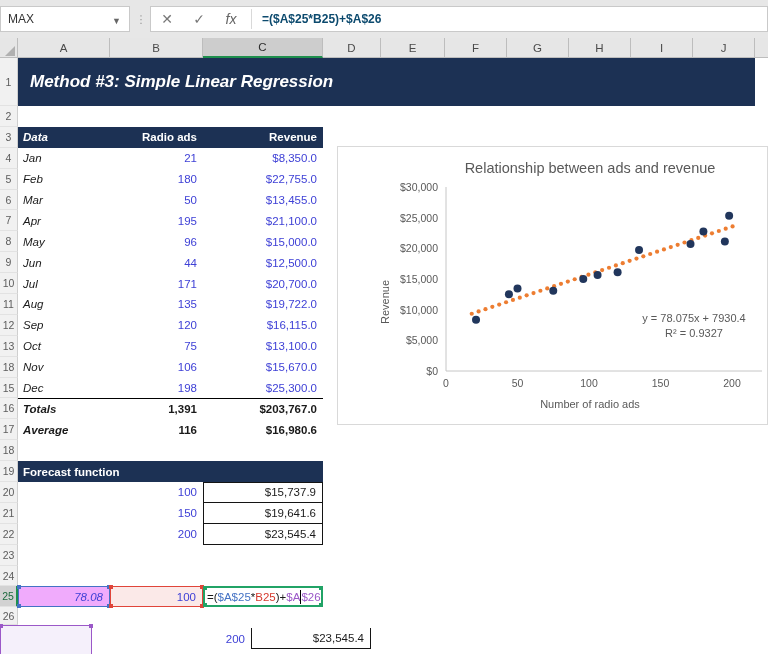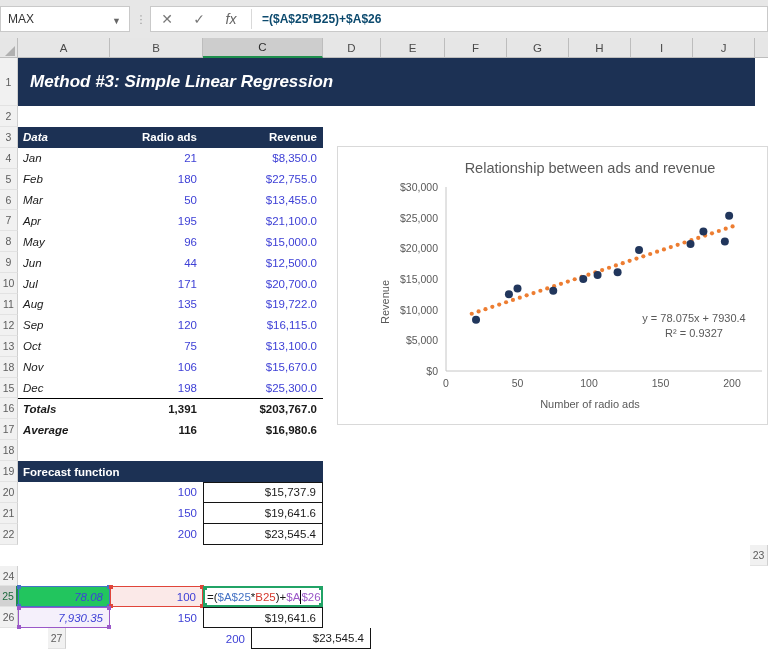--- a/index.html
+++ b/index.html
@@ -221,47 +221,47 @@
       <div class="c ca"></div>
       <div class="c cb right v">150</div>
       <div class="c cc right boxed noTop">$19,641.6</div>
     </div>
     <div class="r" style="height: 20.9px;">
       <div class="gut">22</div>
       <div class="c ca"></div>
       <div class="c cb right v">200</div>
       <div class="c cc right boxed noTop">$23,545.4</div>
     </div>
-    <div class="r" style="height: 20.9px; justify-content: flex-end;">
+    <div class="r" style="height: 20.9px;">
       <div class="gut">23</div>
     </div>
     <div class="r" style="height: 20.9px;">
       <div class="gut">24</div>
     </div>
     <div class="r" style="height: 20.9px;">
       <div class="gut active">25</div>
-      <div class="c ca right v ref" style="border-color: rgb(68, 114, 196); background: #22c55e;">78.08<div class="hdl tl" style="background: rgb(68, 114, 196);"></div><div class="hdl tr" style="background: rgb(68, 114, 196);"></div><div class="hdl bl" style="background: rgb(68, 114, 196);"></div><div class="hdl br" style="background: rgb(68, 114, 196);"></div></div>
+      <div class="c ca right v ref" style="border-color: rgb(68, 114, 196); background: #f0abfc;">78.08<div class="hdl tl" style="background: rgb(68, 114, 196);"></div><div class="hdl tr" style="background: rgb(68, 114, 196);"></div><div class="hdl bl" style="background: rgb(68, 114, 196);"></div><div class="hdl br" style="background: rgb(68, 114, 196);"></div></div>
       <div class="c cb right v ref" style="border-color: rgb(224, 69, 58); background: rgb(251, 233, 232);">100<div class="hdl tl" style="background: rgb(224, 69, 58);"></div><div class="hdl tr" style="background: rgb(224, 69, 58);"></div><div class="hdl bl" style="background: rgb(224, 69, 58);"></div><div class="hdl br" style="background: rgb(224, 69, 58);"></div></div>
       <div class="c cc left editcell">
         <span style="color: rgb(26, 26, 26);">=(</span>
         <span style="color: rgb(68, 114, 196);">$A$25</span>
         <span style="color: rgb(26, 26, 26);">*</span>
         <span style="color: rgb(214, 58, 46);">B25</span>
         <span style="color: rgb(26, 26, 26);">)</span>
         <span style="color: rgb(26, 26, 26);">+</span>
         <span style="color: rgb(155, 88, 200);">$A</span>
         <span class="cursorbar"></span>
         <span style="color: rgb(155, 88, 200);">$26</span>
         <div class="hdl tl" style="background: rgb(33, 163, 102);"></div>
         <div class="hdl tr" style="background: rgb(33, 163, 102);"></div>
         <div class="hdl bl" style="background: rgb(33, 163, 102);"></div>
         <div class="hdl br" style="background: rgb(33, 163, 102);"></div>
       </div>
     </div>
-    <div class="r" style="height: 20.9px;">
+    <div class="r" style="height: 20.9px; flex-direction: column;">
       <div class="gut">26</div>
       <div class="c ca right v ref" style="border-color: rgb(155, 88, 200); background: rgb(245, 240, 251);">7,930.35<div class="hdl tl" style="background: rgb(155, 88, 200);"></div><div class="hdl tr" style="background: rgb(155, 88, 200);"></div><div class="hdl bl" style="background: rgb(155, 88, 200);"></div><div class="hdl br" style="background: rgb(155, 88, 200);"></div></div>
       <div class="c cb right v">150</div>
       <div class="c cc right boxed">$19,641.6</div>
     </div>
     <div class="r" style="height: 20.9px; padding-left: 48px;">
       <div class="gut">27</div>
       <div class="c ca"></div>
       <div class="c cb right v">200</div>
       <div class="c cc right boxed noTop">$23,545.4</div>

